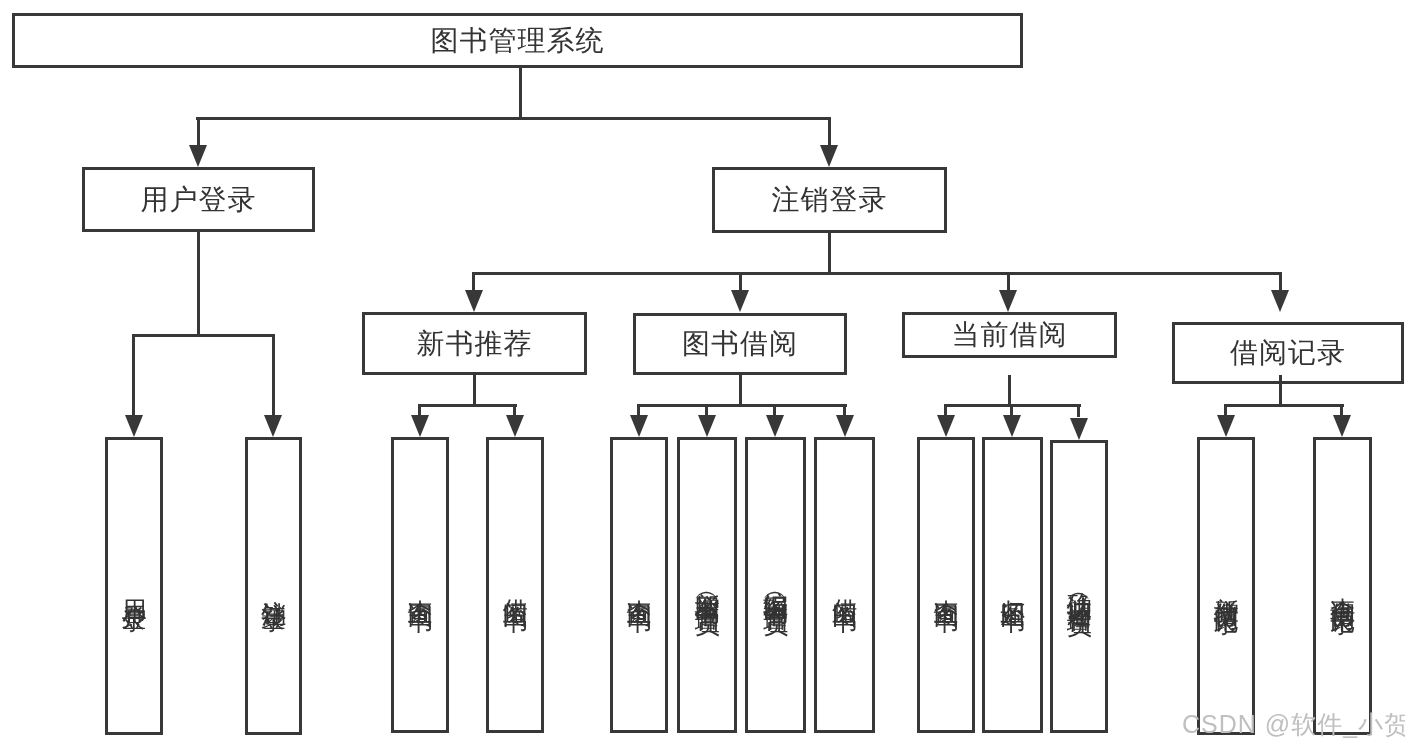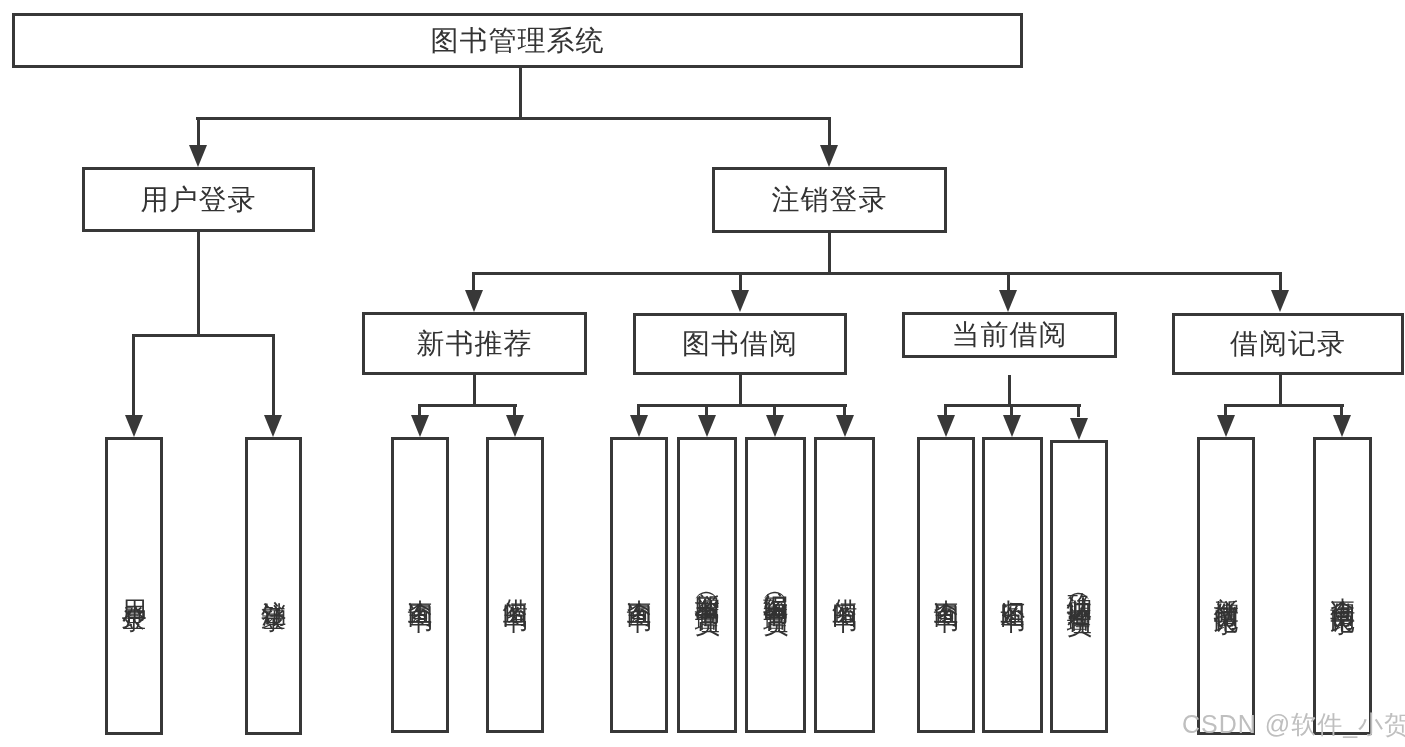--- a/index.html
+++ b/index.html
@@ -56,21 +56,21 @@
 <div class="canvas">
 
   <div class="node h root-size" style="left:12px; top:13px; width:1011px; height:55px;">图书管理系统</div>
 
   <div class="node h" style="left:82px; top:167px; width:233px; height:65px;">用户登录</div>
   <div class="node h" style="left:712px; top:167px; width:235px; height:66px;">注销登录</div>
 
   <div class="node h" style="left:362px; top:312px; width:225px; height:63px;">新书推荐</div>
   <div class="node h" style="left:633px; top:313px; width:214px; height:62px;">图书借阅</div>
   <div class="node h" style="left:902px; top:312px; width:215px; height:46px;">当前借阅</div>
-  <div class="node h" style="left:1172px; top:313px; width:232px; height:62px;">借阅记录</div>
+  <div class="node h" style="left:1172px; top:322px; width:232px; height:62px;">借阅记录</div>
 
   <div class="node v" style="left:105px; top:437px; width:58px; height:298px;">用户登录</div>
   <div class="node v" style="left:245px; top:437px; width:57px; height:298px;">注销登录</div>
 
   <div class="node v" style="left:391px; top:437px; width:58px; height:296px;">查询图书</div>
   <div class="node v" style="left:486px; top:437px; width:58px; height:296px;">借阅图书</div>
 
   <div class="node v" style="left:610px; top:437px; width:58px; height:296px;">查询图书</div>
   <div class="node v" style="left:677px; top:437px; width:60px; height:296px;">新增图书（管理员）</div>
   <div class="node v" style="left:745px; top:437px; width:61px; height:296px;">编辑图书（管理员）</div>

